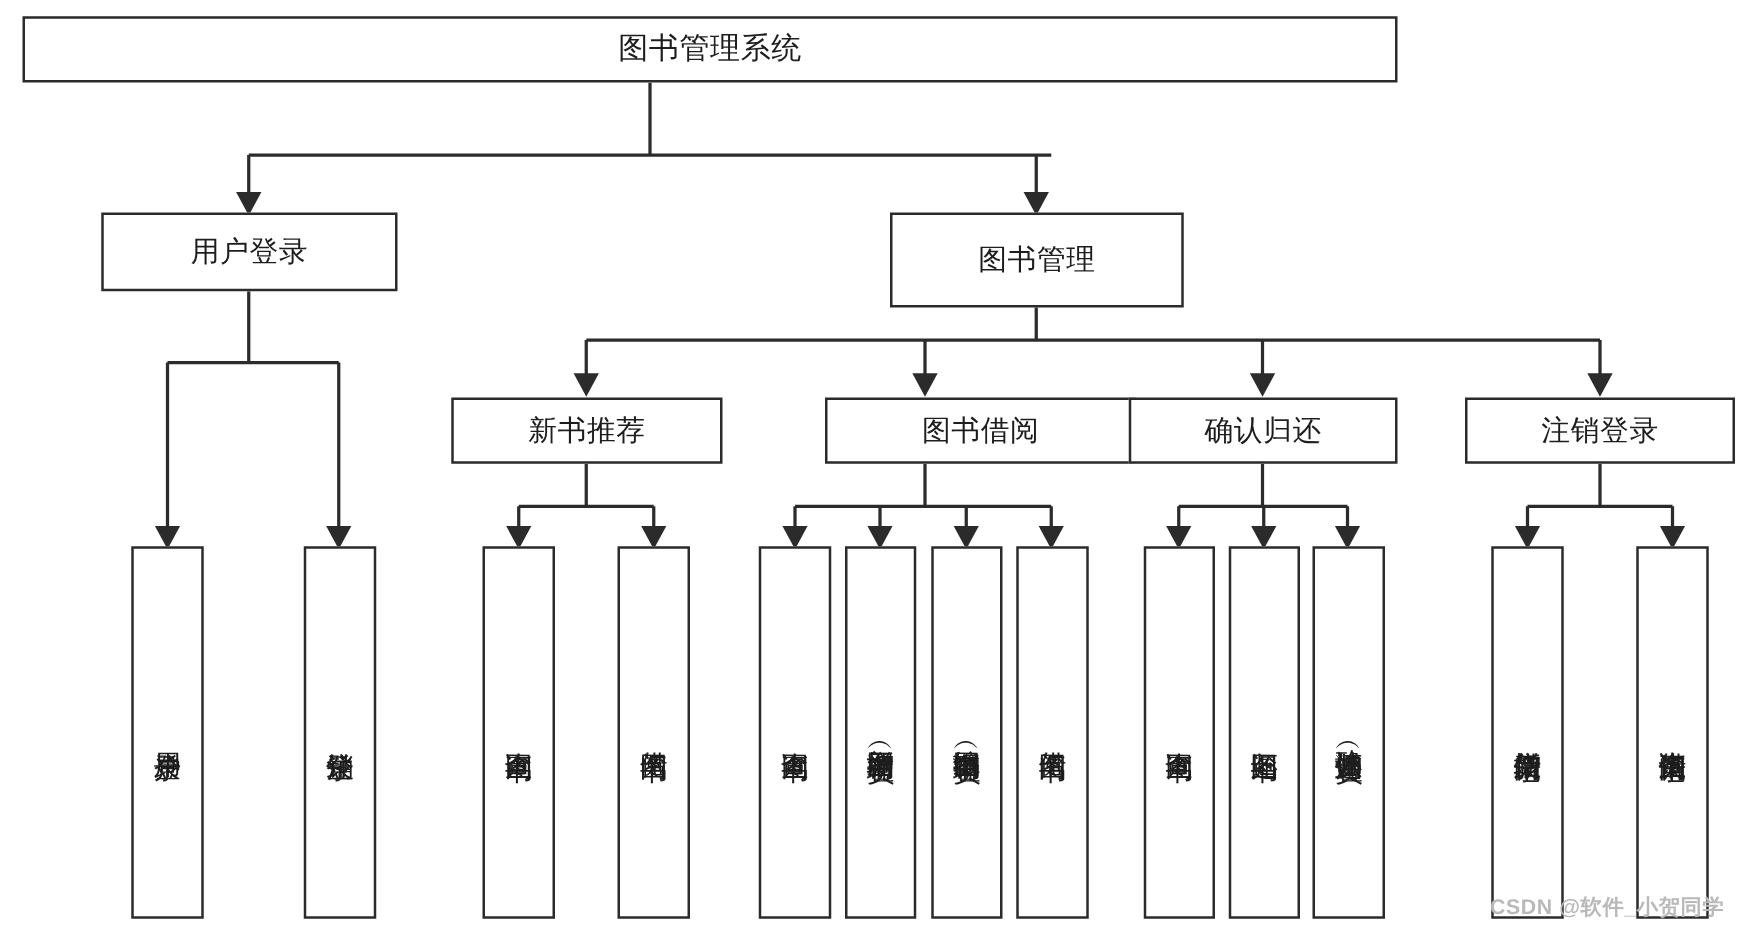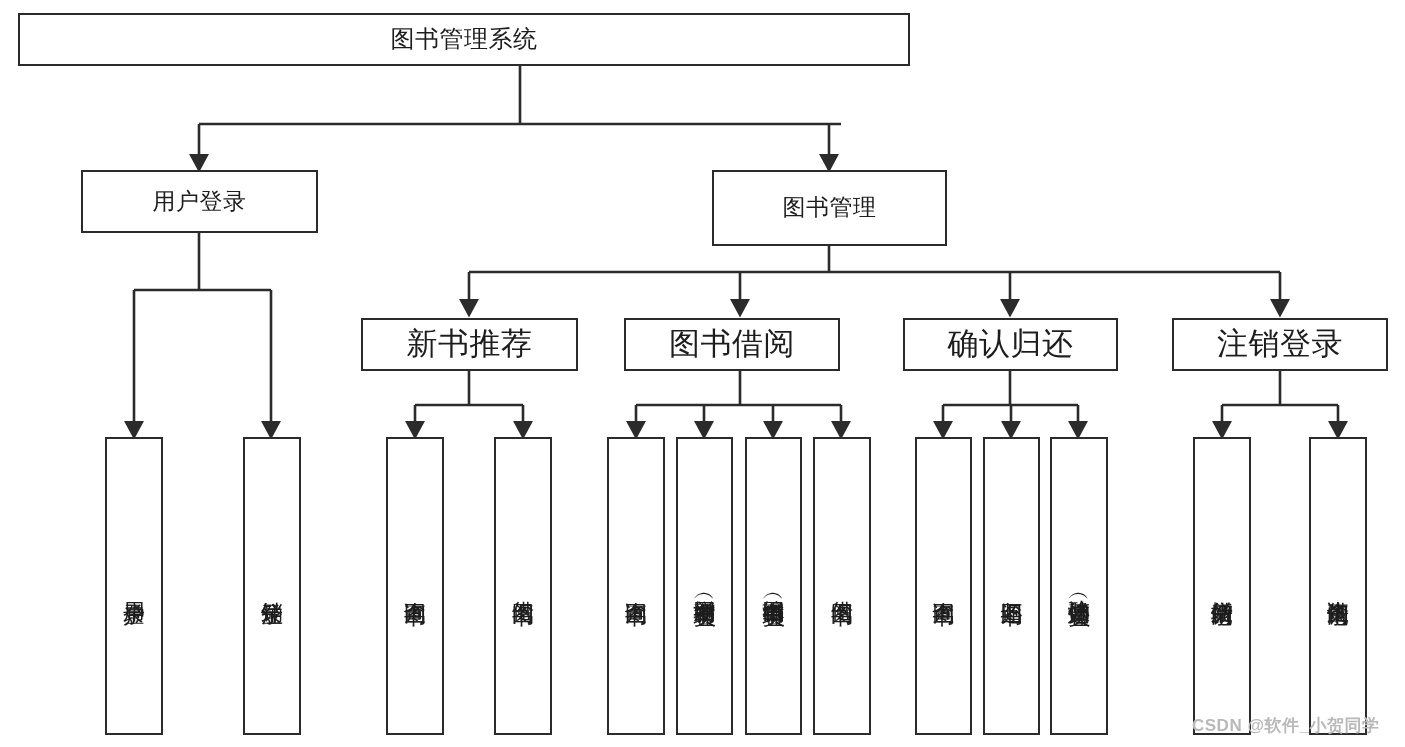--- a/index.html
+++ b/index.html
@@ -36,21 +36,21 @@
   }
   .node-label {
     font-size: 23px;
     line-height: 1.1;
     letter-spacing: 0.5px;
     white-space: nowrap;
     color: #1d1d1d;
   }
   .node-root .node-label { font-size: 24px; }
   .node-l2 .node-label { font-size: 23px; }
-  .node-l3 .node-label { font-size: 31px; }
+  .node-l3 .node-label { font-size: 23px; }
   .leaf-box {
     position: absolute;
     box-sizing: border-box;
     border: 2.5px solid #2b2b2b;
     background: #ffffff;
     display: flex;
     align-items: center;
     justify-content: center;
     overflow: hidden;
   }
@@ -121,35 +121,35 @@
       <path d="M1011,405 L1011,429" marker-end="url(#arrow)"></path>
       <path d="M1078,405 L1078,429" marker-end="url(#arrow)"></path>
 
       <path d="M1280,371 L1280,405"></path>
       <path d="M1222,405 L1338,405"></path>
       <path d="M1222,405 L1222,429" marker-end="url(#arrow)"></path>
       <path d="M1338,405 L1338,429" marker-end="url(#arrow)"></path>
     </g>
   </svg>
 
-  <div class="node-box node-root" style="left:18px;top:13px;width:892px;height:53px;">
+  <div class="node-box node-root" style="left:18px;top:13px;width:1100px;height:53px;">
     <span class="node-label">图书管理系统</span>
   </div>
 
   <div class="node-box node-l2" style="left:81px;top:170px;width:237px;height:63px;">
     <span class="node-label">用户登录</span>
   </div>
   <div class="node-box node-l2" style="left:712px;top:170px;width:235px;height:76px;">
     <span class="node-label">图书管理</span>
   </div>
 
   <div class="node-box node-l3" style="left:361px;top:318px;width:217px;height:53px;">
     <span class="node-label">新书推荐</span>
   </div>
-  <div class="node-box node-l3" style="left:624px;top:318px;width:216px;height:53px;">
+  <div class="node-box node-l3" style="left:660px;top:318px;width:249px;height:53px;">
     <span class="node-label">图书借阅</span>
   </div>
   <div class="node-box node-l3" style="left:903px;top:318px;width:215px;height:53px;">
     <span class="node-label">确认归还</span>
   </div>
   <div class="node-box node-l3" style="left:1172px;top:318px;width:216px;height:53px;">
     <span class="node-label">注销登录</span>
   </div>
 
   <div class="leaf-box" style="left:105px;top:437px;width:58px;height:298px;">

